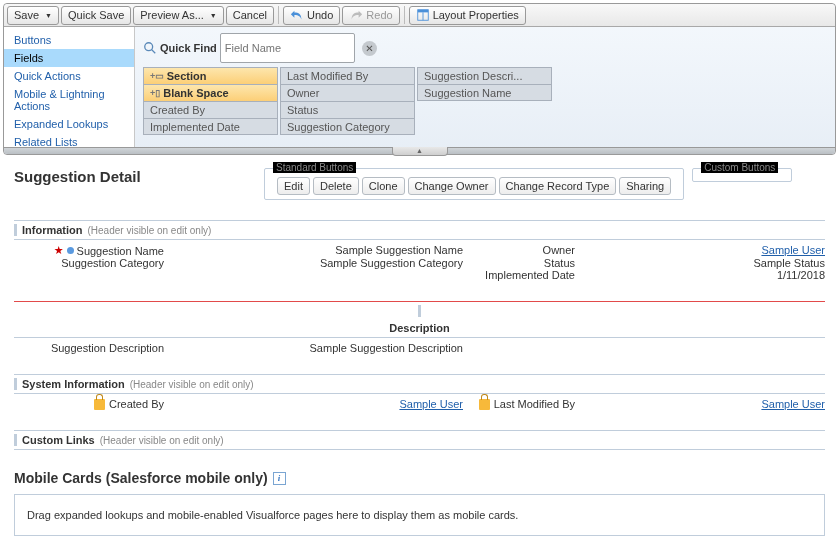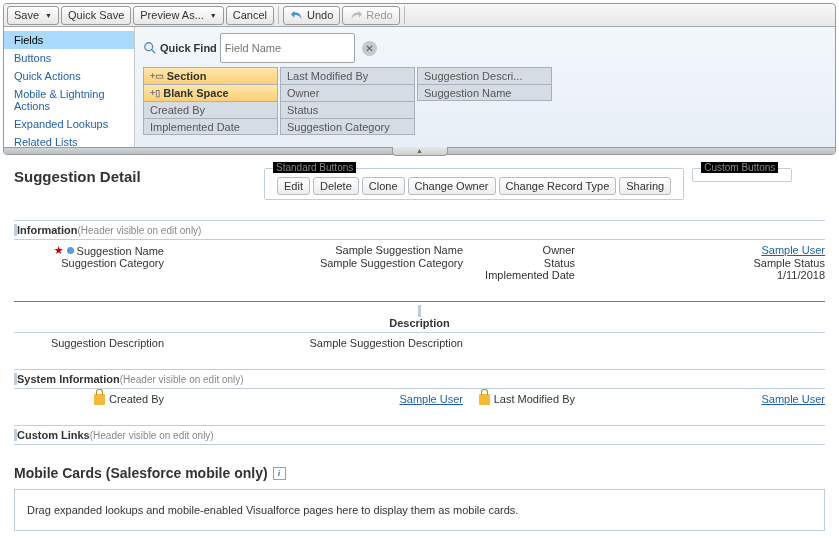--- a/index.html
+++ b/index.html
@@ -193,20 +193,21 @@
       cursor: pointer;
       white-space: nowrap;
     }
     .section-block { margin-bottom: 10px; }
     .section-head {
       border-top: 1px solid #c0cddb;
       border-bottom: 1px solid #c0cddb;
       padding: 3px 0;
       display: flex;
       align-items: center;
+      gap: 5px;
     }
     .sh-bar {
       width: 3px; height: 12px; background: #c0cddb;
     }
     .sh-title { font-weight: bold; font-size: 11px; color: #333; }
     .sh-note { font-size: 10px; color: #888; }
     .red-top { border-top: 1px solid #e24a4a; flex-direction: column; }
     .field-rows { padding: 4px 0 10px 4px; }
     .frow { display: flex; }
     .frow-left { width: 445px; display: flex; }
@@ -306,27 +307,35 @@
         </svg>
       <span>Undo</span>
     </div>
     <div class="tb-btn disabled">
       <svg class="icon-sm" viewBox="0 0 16 16">
           <path d="M11 3 L15 7 L11 11 L11 8 C6 8 4 10 3 13 C3 7 6 5 11 5 Z" fill="#bcbcbc"></path>
         </svg>
       <span>Redo</span>
     </div>
     <div class="tb-sep"></div>
+    <div class="tb-btn">
+      <svg class="icon-sm" viewBox="0 0 16 16">
+          <rect x="2" y="2" width="12" height="12" fill="none" stroke="#4a90d9" stroke-width="1"></rect>
+          <rect x="2" y="2" width="12" height="3" fill="#4a90d9"></rect>
+          <line x1="8" y1="5" x2="8" y2="14" stroke="#4a90d9"></line>
+        </svg>
+      <span>Layout Properties</span>
+    </div>
   </div>
 
   <div class="palette-body">
     <div class="side-nav">
       <div class="side-nav-inner">
+        <div class="side-item">Buttons</div>
         <div class="side-item selected">Fields</div>
-        <div class="side-item">Buttons</div>
         <div class="side-item">Quick Actions</div>
         <div class="side-item">Mobile &amp; Lightning Actions</div>
         <div class="side-item">Expanded Lookups</div>
         <div class="side-item">Related Lists</div>
       </div>
     </div>
     <div class="palette-main">
       <div class="quick-find-row">
         <svg class="qf-mag" viewBox="0 0 16 16">
             <circle cx="6.5" cy="6.5" r="4.5" fill="none" stroke="#5a89b8" stroke-width="1.5"></circle>

